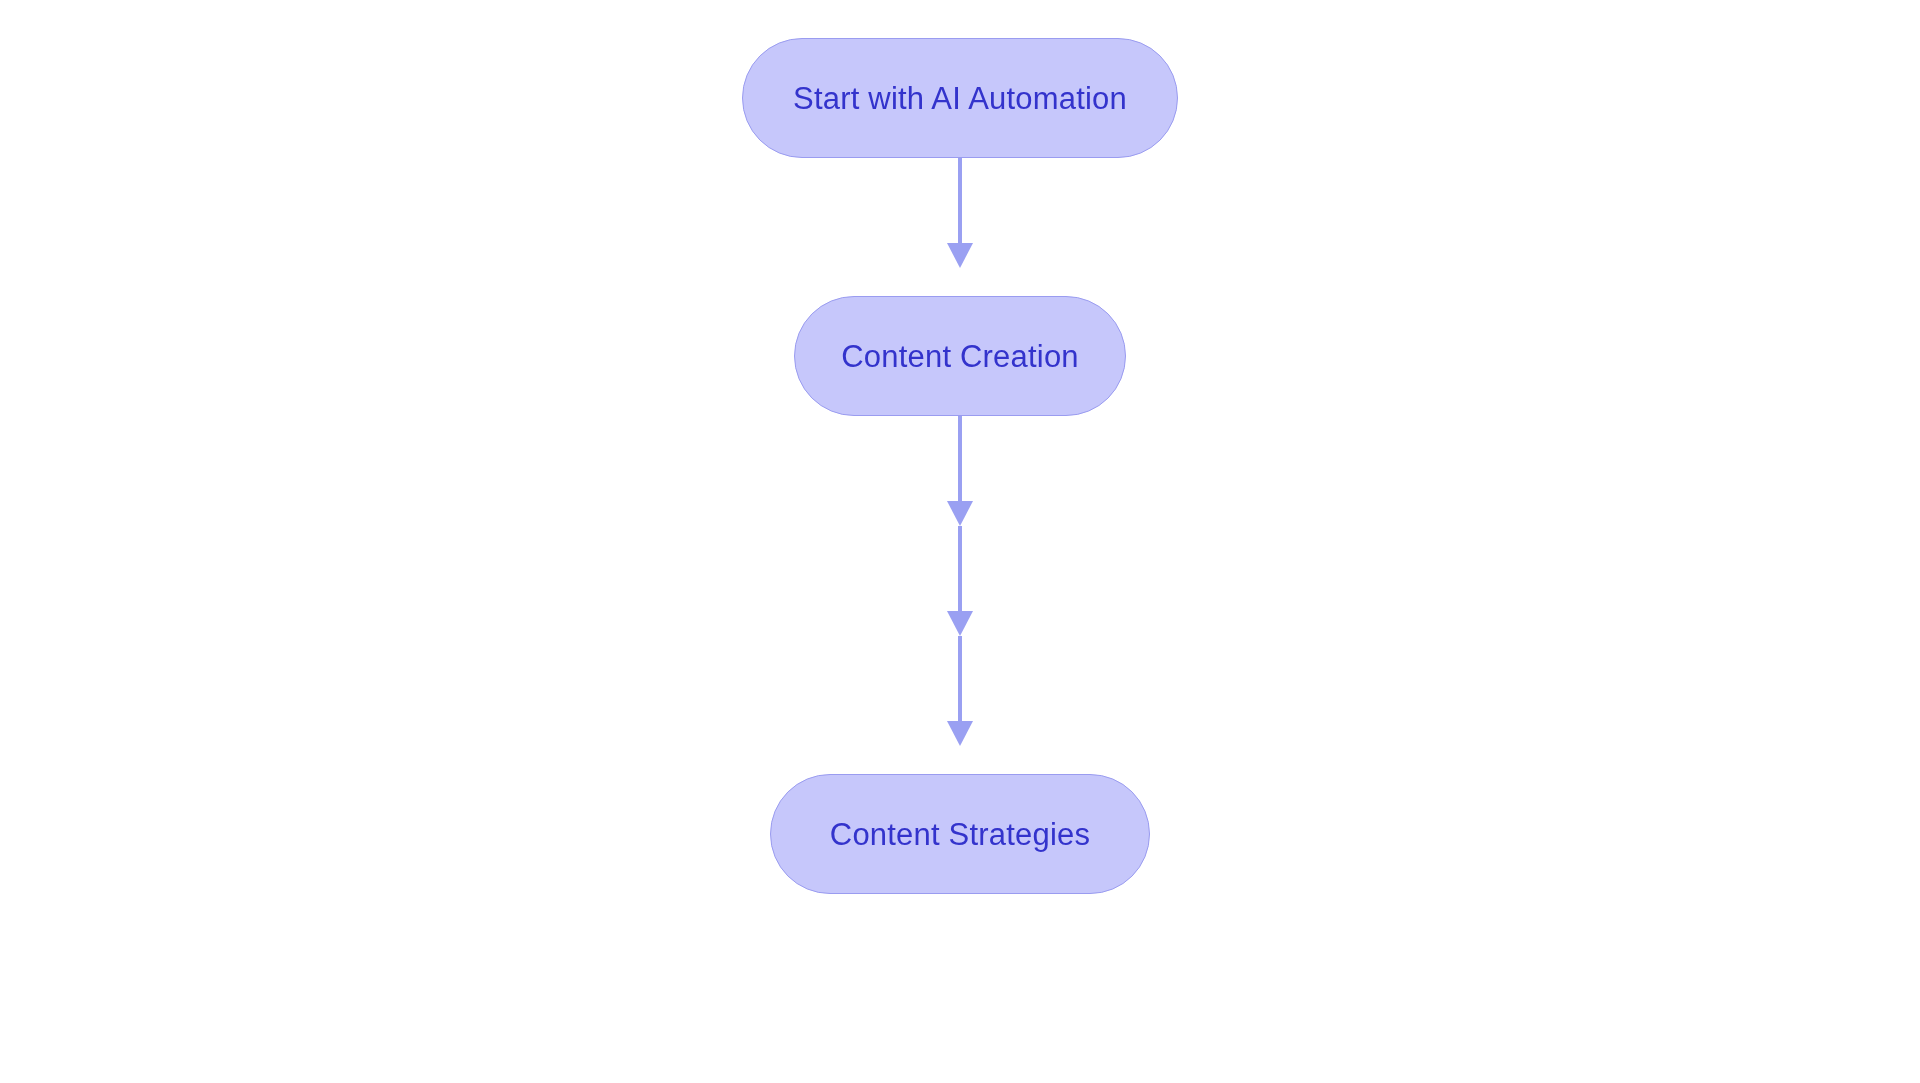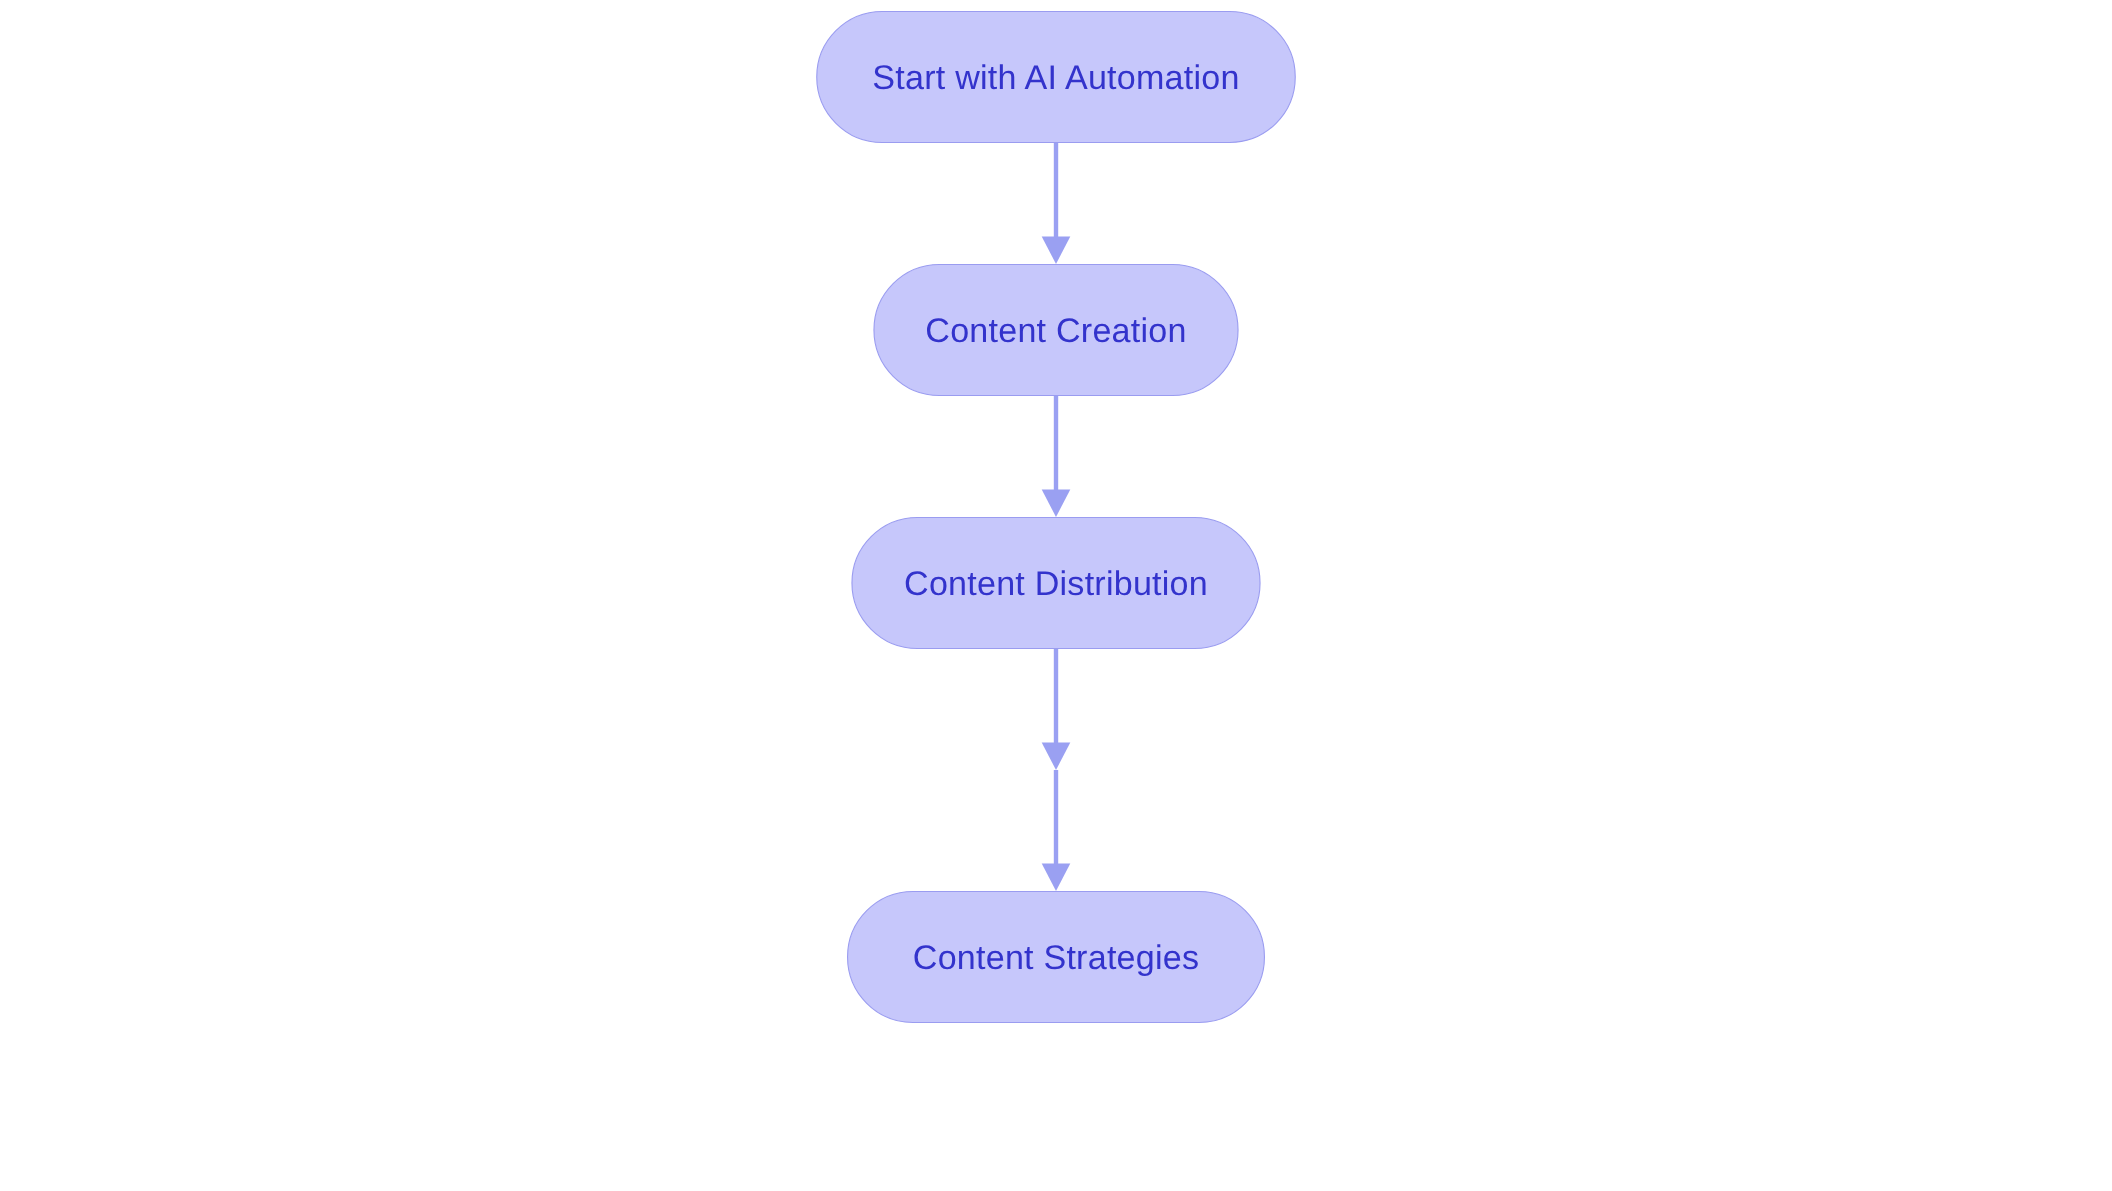--- a/index.html
+++ b/index.html
@@ -42,20 +42,21 @@
     display: flex;
     align-items: center;
     justify-content: center;
     color: #3333cc;
     font-size: 31px;
     font-family: "Liberation Sans", sans-serif;
     font-weight: 400;
     letter-spacing: 0.2px;
     white-space: nowrap;
     line-height: 1;
+    margin-top: 28px;
   }
 
   .node-label {
     display: block;
     padding: 0 34px;
     color: #3333cc;
   }
 
   .flow-connector {
     position: relative;
@@ -110,23 +111,20 @@
 
     <div class="flow-node w-2">
       <span class="node-label">Content Creation</span>
     </div>
 
     <div class="flow-connector">
       <div class="connector-line"></div>
       <div class="connector-arrowhead"></div>
     </div>
 
-    <div class="flow-node w-3">
-      <span class="node-label">Content Distribution</span>
-    </div>
 
     <div class="flow-connector">
       <div class="connector-line"></div>
       <div class="connector-arrowhead"></div>
     </div>
 
 
     <div class="flow-connector">
       <div class="connector-line"></div>
       <div class="connector-arrowhead"></div>

